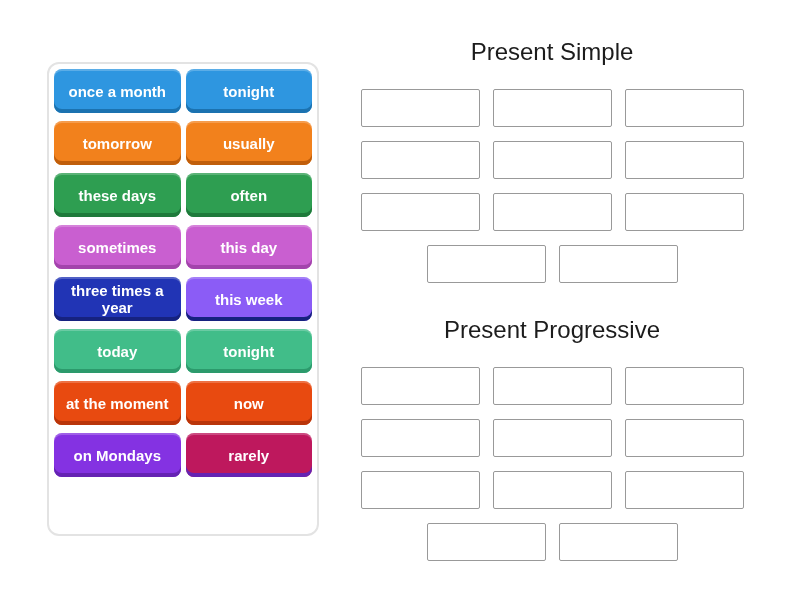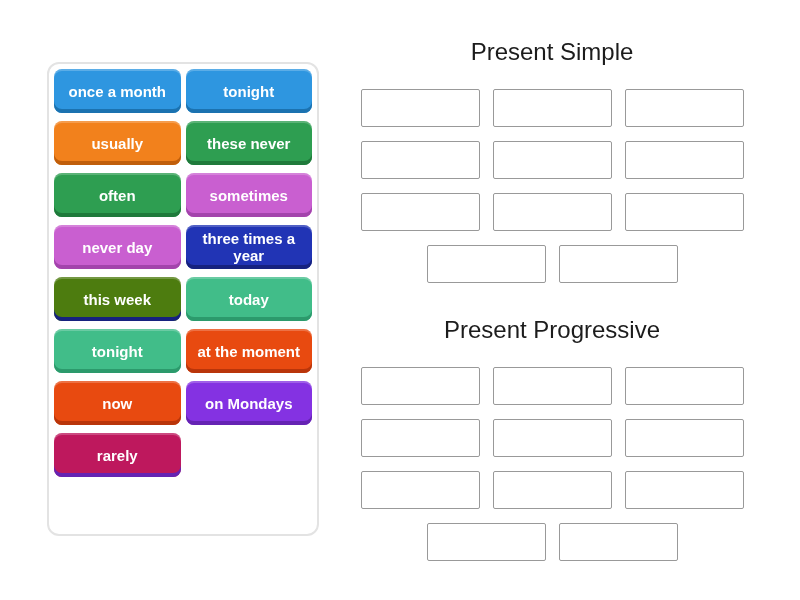--- a/index.html
+++ b/index.html
@@ -80,27 +80,28 @@
     border: 1px solid var(--slot-border, #999999);
     border-radius: 2px;
   }
 </style>
 </head>
 <body>
 
 <div class="tile-tray">
     <div class="tile" style="background: rgb(46, 150, 224); box-shadow: rgb(27, 114, 176) 0px -4px 0px inset, rgba(255, 255, 255, 0.22) 0px 2px 0px inset;">once a month</div>
     <div class="tile" style="background: rgb(46, 150, 224); box-shadow: rgb(27, 114, 176) 0px -4px 0px inset, rgba(255, 255, 255, 0.22) 0px 2px 0px inset;">tonight</div>
+    <div class="tile" style="background: rgb(242, 129, 28); box-shadow: rgb(192, 94, 11) 0px -4px 0px inset, rgba(255, 255, 255, 0.22) 0px 2px 0px inset;">tomorrow</div>
     <div class="tile" style="background: rgb(242, 129, 28); box-shadow: rgb(192, 94, 11) 0px -4px 0px inset, rgba(255, 255, 255, 0.22) 0px 2px 0px inset;">usually</div>
-    <div class="tile" style="background: rgb(46, 158, 81); box-shadow: rgb(31, 122, 59) 0px -4px 0px inset, rgba(255, 255, 255, 0.22) 0px 2px 0px inset;">these never</div>
+    <div class="tile" style="background: rgb(46, 158, 81); box-shadow: rgb(31, 122, 59) 0px -4px 0px inset, rgba(255, 255, 255, 0.22) 0px 2px 0px inset;">these days</div>
     <div class="tile" style="background: rgb(46, 158, 81); box-shadow: rgb(31, 122, 59) 0px -4px 0px inset, rgba(255, 255, 255, 0.22) 0px 2px 0px inset; text-align: right;">often</div>
     <div class="tile" style="background: rgb(201, 95, 208); box-shadow: rgb(163, 68, 172) 0px -4px 0px inset, rgba(255, 255, 255, 0.22) 0px 2px 0px inset;">sometimes</div>
-    <div class="tile" style="background: rgb(201, 95, 208); box-shadow: rgb(163, 68, 172) 0px -4px 0px inset, rgba(255, 255, 255, 0.22) 0px 2px 0px inset;">never day</div>
+    <div class="tile" style="background: rgb(201, 95, 208); box-shadow: rgb(163, 68, 172) 0px -4px 0px inset, rgba(255, 255, 255, 0.22) 0px 2px 0px inset;">this day</div>
     <div class="tile" style="background: rgb(33, 52, 181); box-shadow: rgb(22, 34, 127) 0px -4px 0px inset, rgba(255, 255, 255, 0.22) 0px 2px 0px inset;">three times a year</div>
-    <div class="tile" style="background: #4d7c0f; box-shadow: rgb(22, 34, 127) 0px -4px 0px inset, rgba(255, 255, 255, 0.22) 0px 2px 0px inset;">this week</div>
+    <div class="tile" style="background: #8b5cf6; box-shadow: rgb(22, 34, 127) 0px -4px 0px inset, rgba(255, 255, 255, 0.22) 0px 2px 0px inset;">this week</div>
     <div class="tile" style="background: rgb(65, 189, 137); box-shadow: rgb(44, 154, 108) 0px -4px 0px inset, rgba(255, 255, 255, 0.22) 0px 2px 0px inset;">today</div>
     <div class="tile" style="background: rgb(65, 189, 137); box-shadow: rgb(44, 154, 108) 0px -4px 0px inset, rgba(255, 255, 255, 0.22) 0px 2px 0px inset;">tonight</div>
     <div class="tile" style="background: rgb(232, 74, 16); box-shadow: rgb(185, 53, 10) 0px -4px 0px inset, rgba(255, 255, 255, 0.22) 0px 2px 0px inset;">at the moment</div>
     <div class="tile" style="background: rgb(232, 74, 16); box-shadow: rgb(185, 53, 10) 0px -4px 0px inset, rgba(255, 255, 255, 0.22) 0px 2px 0px inset;">now</div>
     <div class="tile" style="background: rgb(132, 50, 226); box-shadow: rgb(101, 35, 179) 0px -4px 0px inset, rgba(255, 255, 255, 0.22) 0px 2px 0px inset;">on Mondays</div>
     <div class="tile" style="background: #be185d; box-shadow: rgb(101, 35, 179) 0px -4px 0px inset, rgba(255, 255, 255, 0.22) 0px 2px 0px inset;">rarely</div>
   </div>
 
 <div class="group group-1">
   <h2 class="group-title">Present Simple</h2>

